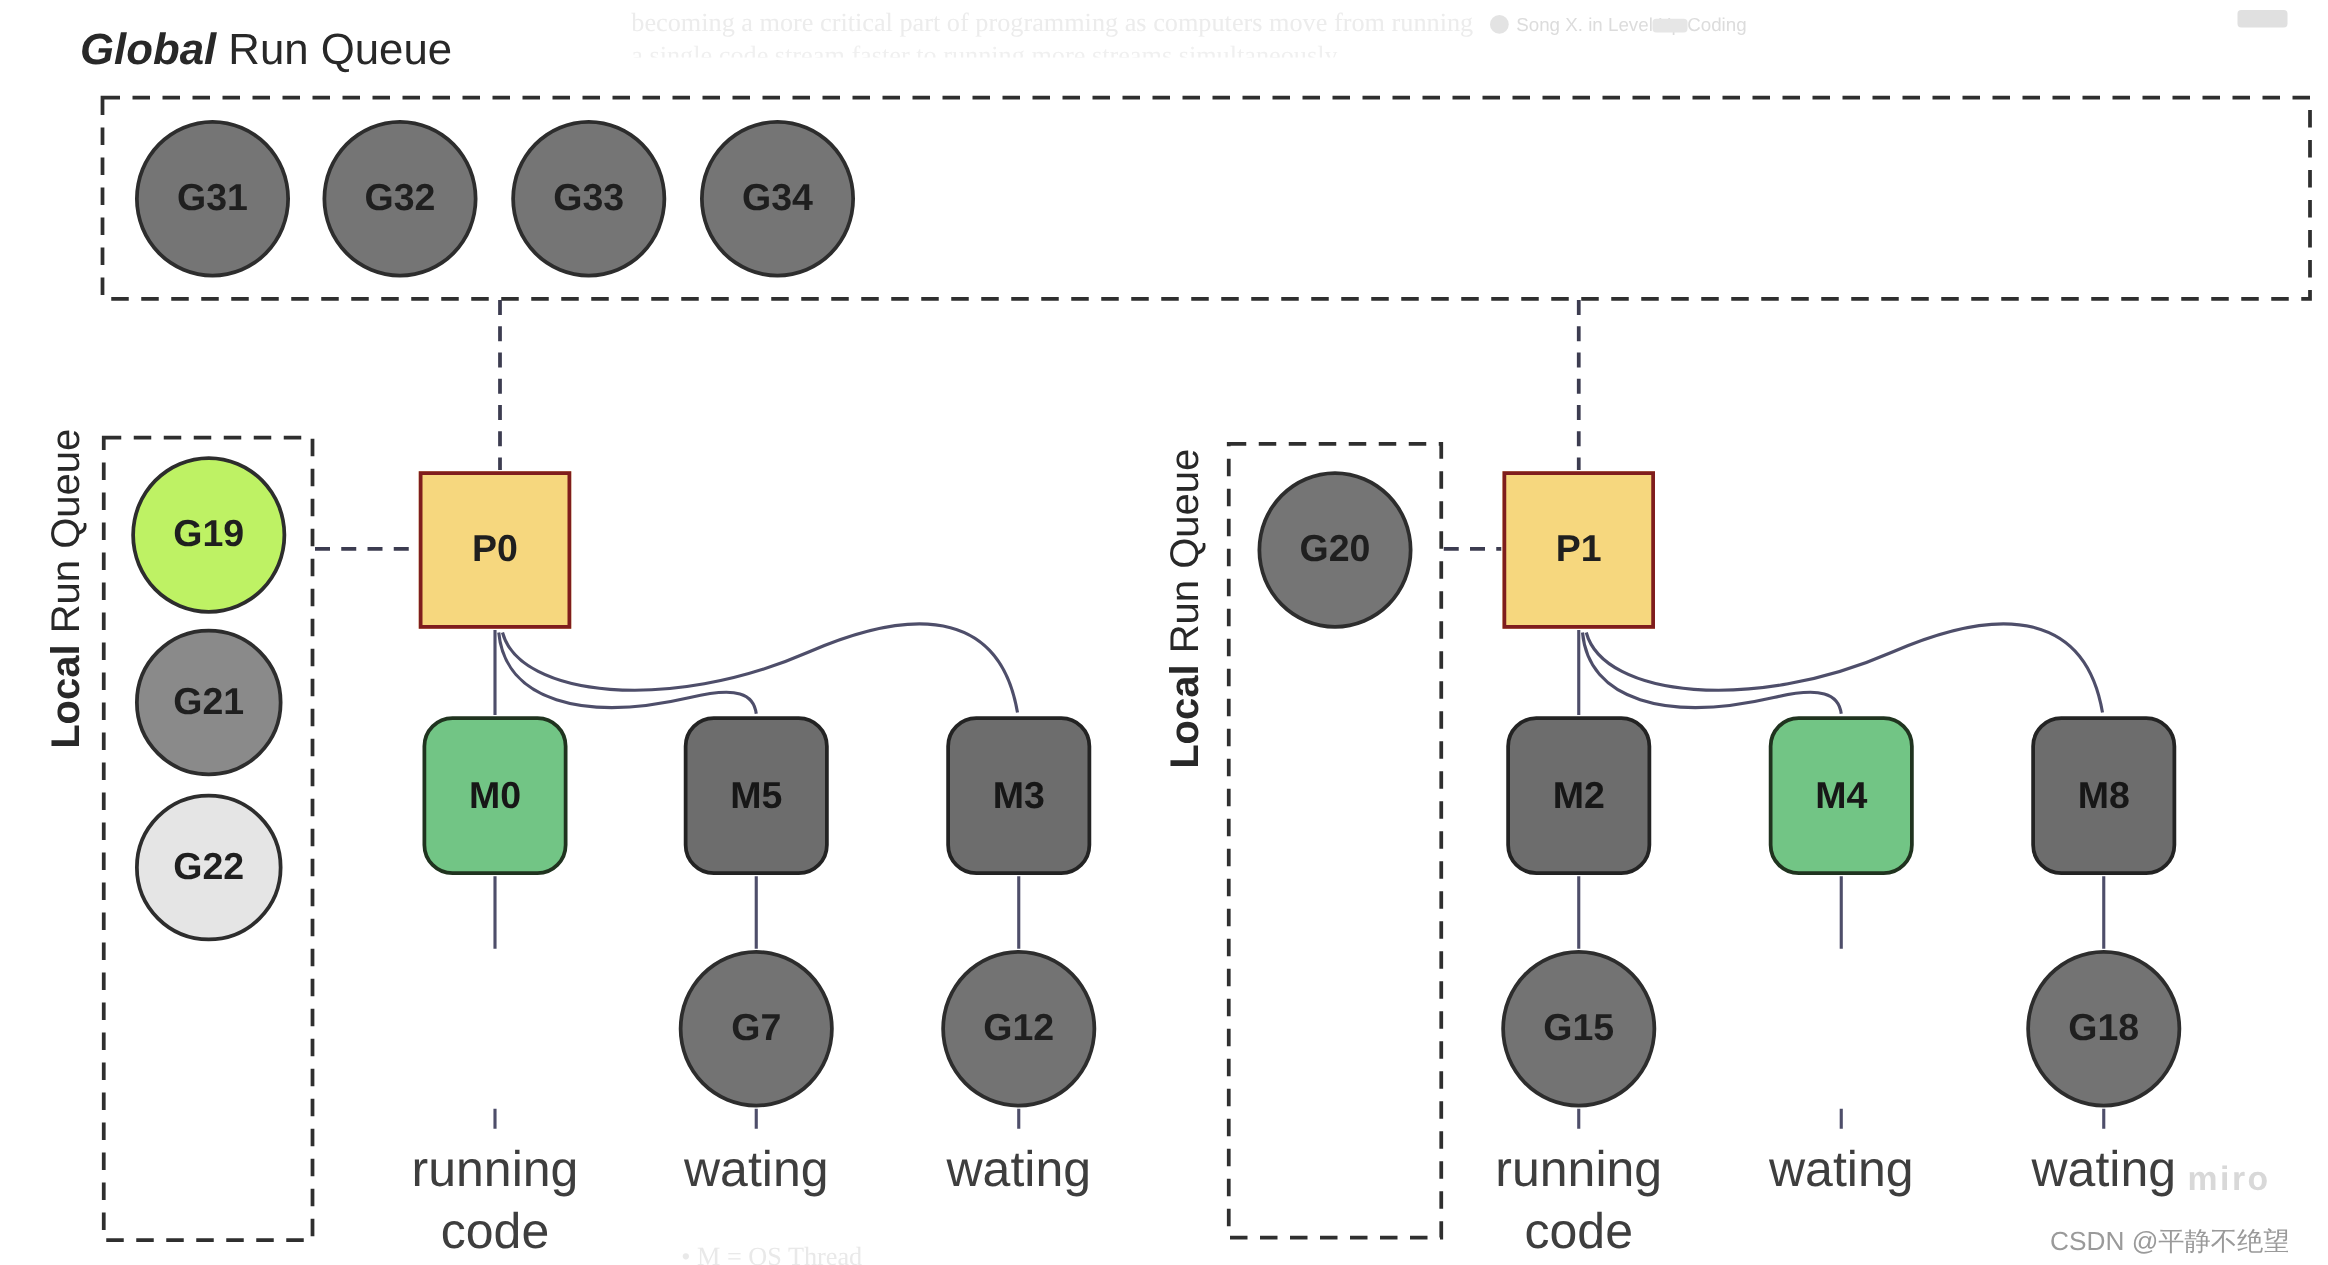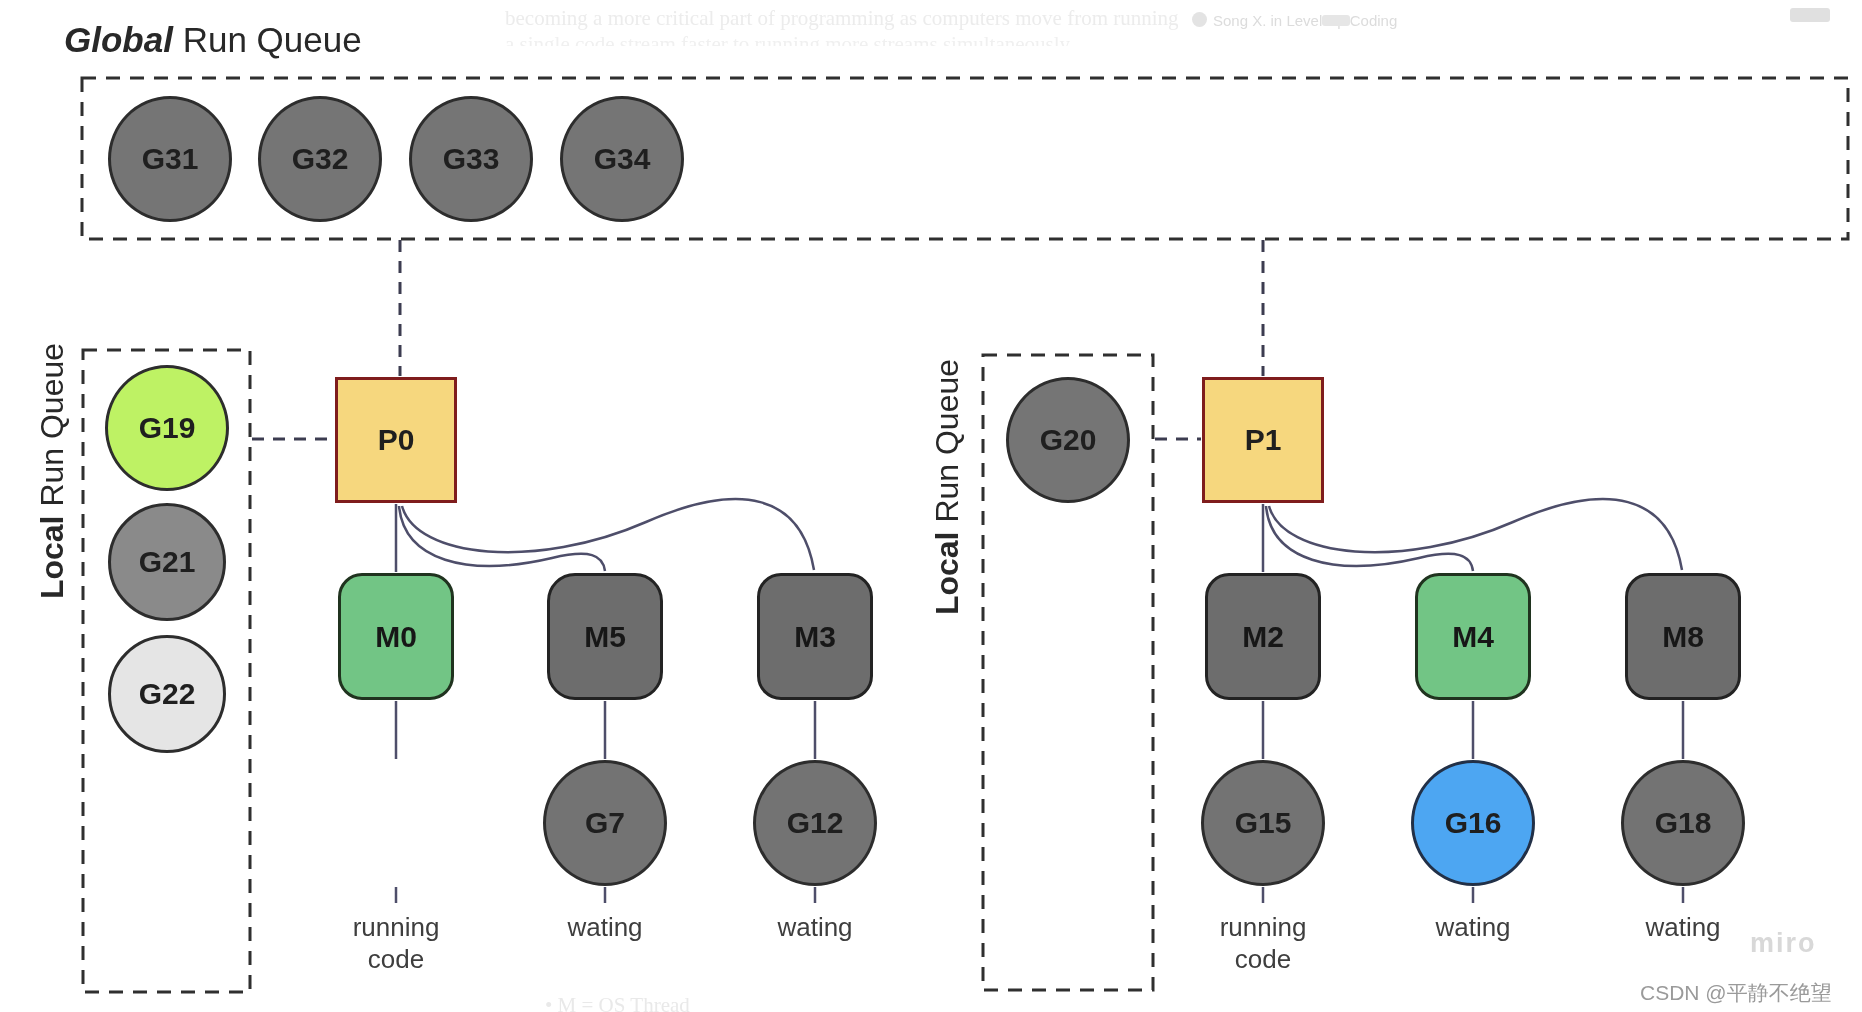--- a/index.html
+++ b/index.html
@@ -25,21 +25,21 @@
   .mbox{position:absolute;z-index:2;box-sizing:border-box;border:3px solid #232323;border-radius:24px;
         background:#6d6d6d;display:flex;align-items:center;justify-content:center;
         font-weight:700;font-size:30px;color:#171717;width:116px;height:127px;top:573px;}
   .mbox.run{background:#72c585;border-color:#20331f;}
   
   .title{position:absolute;z-index:3;left:64px;top:20px;font-size:35px;color:#282828;white-space:nowrap;}
   .title b{font-weight:800;font-style:italic;}
   .vlabel{position:absolute;z-index:3;width:260px;height:36px;text-align:center;font-size:32px;
           color:#282828;transform:rotate(-90deg);white-space:nowrap;}
   .vlabel b{font-weight:800;}
-  .status{position:absolute;z-index:3;width:220px;text-align:center;font-size:26px;color:#3e3e3e;
+  .status{position:absolute;z-index:3;width:220px;text-align:center;font-size:40px;color:#3e3e3e;
           line-height:1.22;top:912px;}
   .status span{display:block;}
 </style>
 </head>
 <body>
 
 <div id="stage">
 
   <div class="ghost" style="left:505px;top:6px;font-size:21px;">becoming a more critical part of programming as computers move from running</div>
   <div class="ghost ghost-clip" style="left:505px;top:32px;font-size:21px;color:#f0f0f0;">a single code stream faster to running more streams simultaneously</div>
@@ -102,30 +102,29 @@
   <div class="circle" style="left:105px;top:365px;width:124px;height:126px;background:#bef264;">G19</div>
   <div class="circle" style="left:108px;top:503px;width:118px;height:118px;background:#8a8a8a;">G21</div>
   <div class="circle" style="left:108px;top:635px;width:118px;height:118px;background:#e5e5e5;">G22</div>
 
   <div class="circle" style="left:1006px;top:377px;width:124px;height:126px;">G20</div>
 
   <div class="psq" style="left:335px;top:377px;">P0</div>
   <div class="psq" style="left:1202px;top:377px;">P1</div>
 
   <div class="mbox run" style="left:338px;">M0</div>
-  <div class="mbox" style="left:547px;border-radius:28px;">M5</div>
+  <div class="mbox" style="left:547px;">M5</div>
   <div class="mbox" style="left:757px;">M3</div>
   <div class="mbox" style="left:1205px;">M2</div>
   <div class="mbox run" style="left:1415px;">M4</div>
   <div class="mbox" style="left:1625px;">M8</div>
 
   <div class="circle" style="left:543px;top:760px;width:124px;height:126px;background:#737373;">G7</div>
   <div class="circle" style="left:753px;top:760px;width:124px;height:126px;background:#737373;">G12</div>
   <div class="circle" style="left:1201px;top:760px;width:124px;height:126px;background:#737373;">G15</div>
-  <div class="circle run" style="left:1411px;top:760px;width:124px;height:126px;">G16</div>
   <div class="circle" style="left:1621px;top:760px;width:124px;height:126px;background:#737373;">G18</div>
 
   <div class="status" style="left:286px;">
     <span>running</span>
     <span>code</span>
   </div>
   <div class="status" style="left:495px;">
     <span>wating</span>
   </div>
   <div class="status" style="left:705px;">

